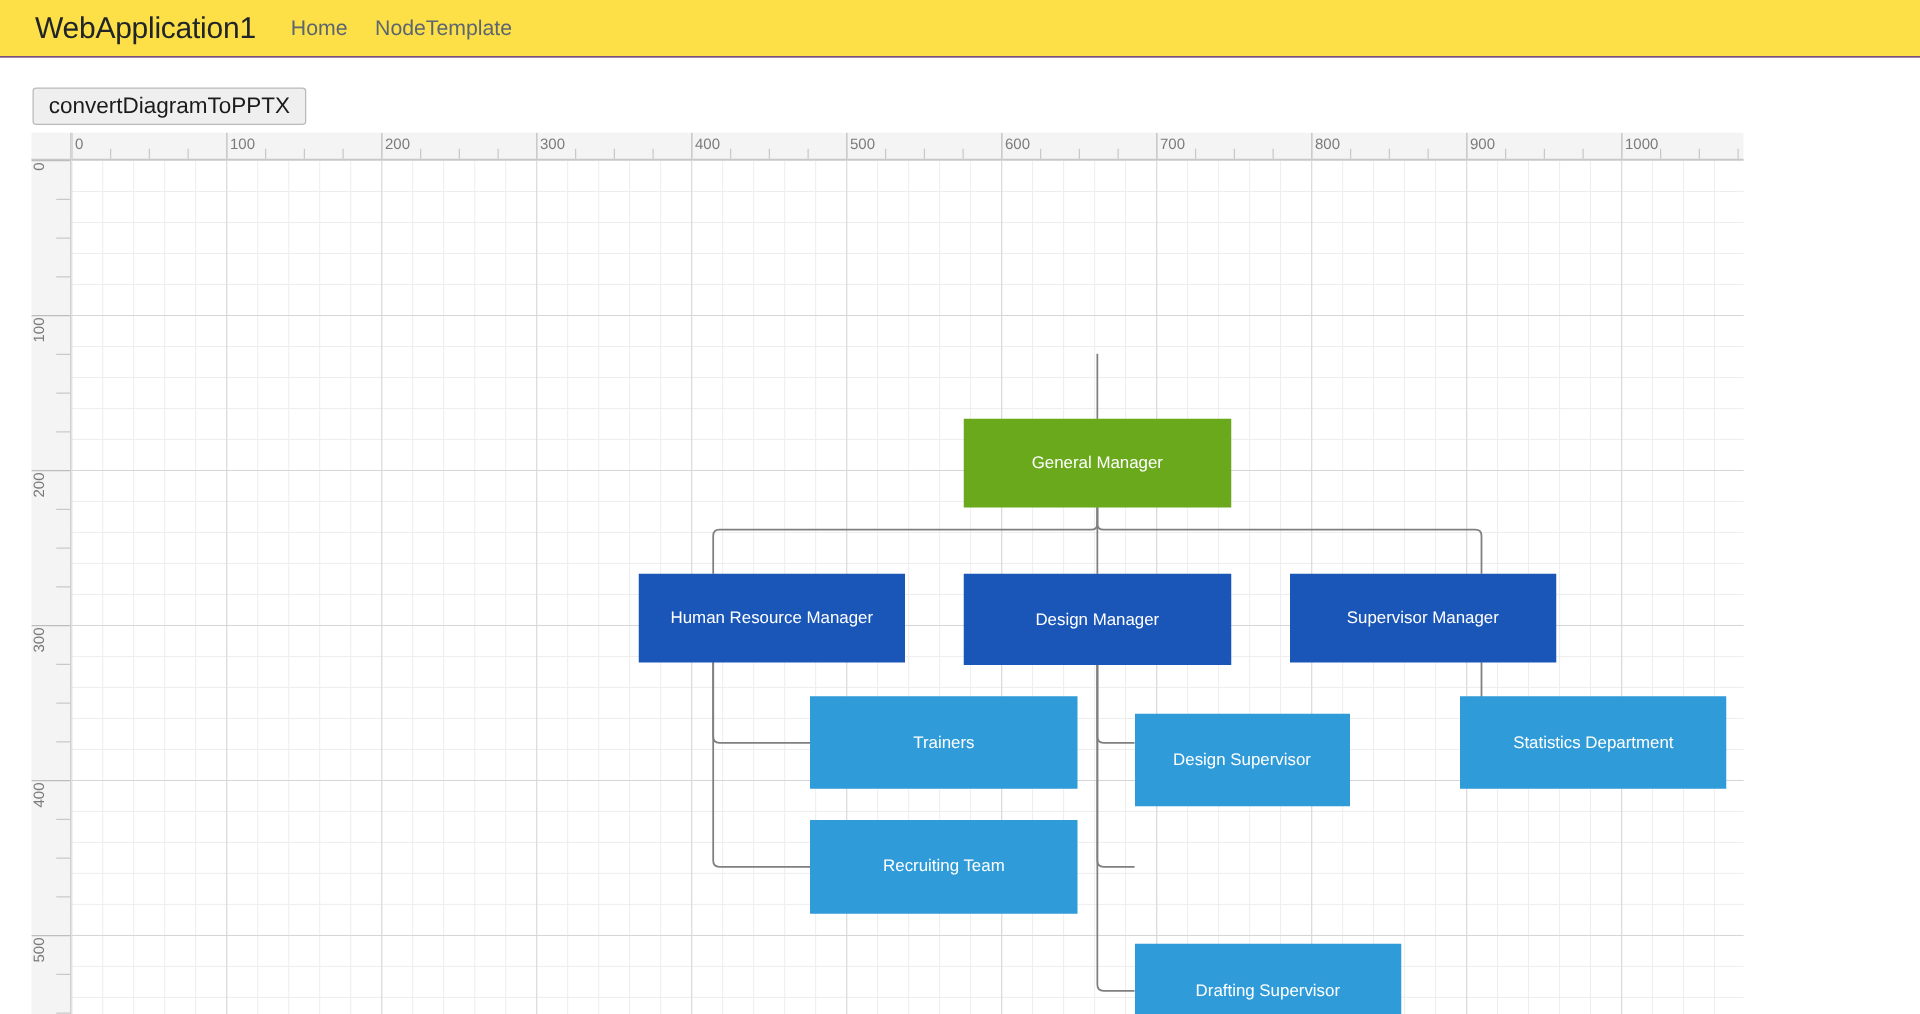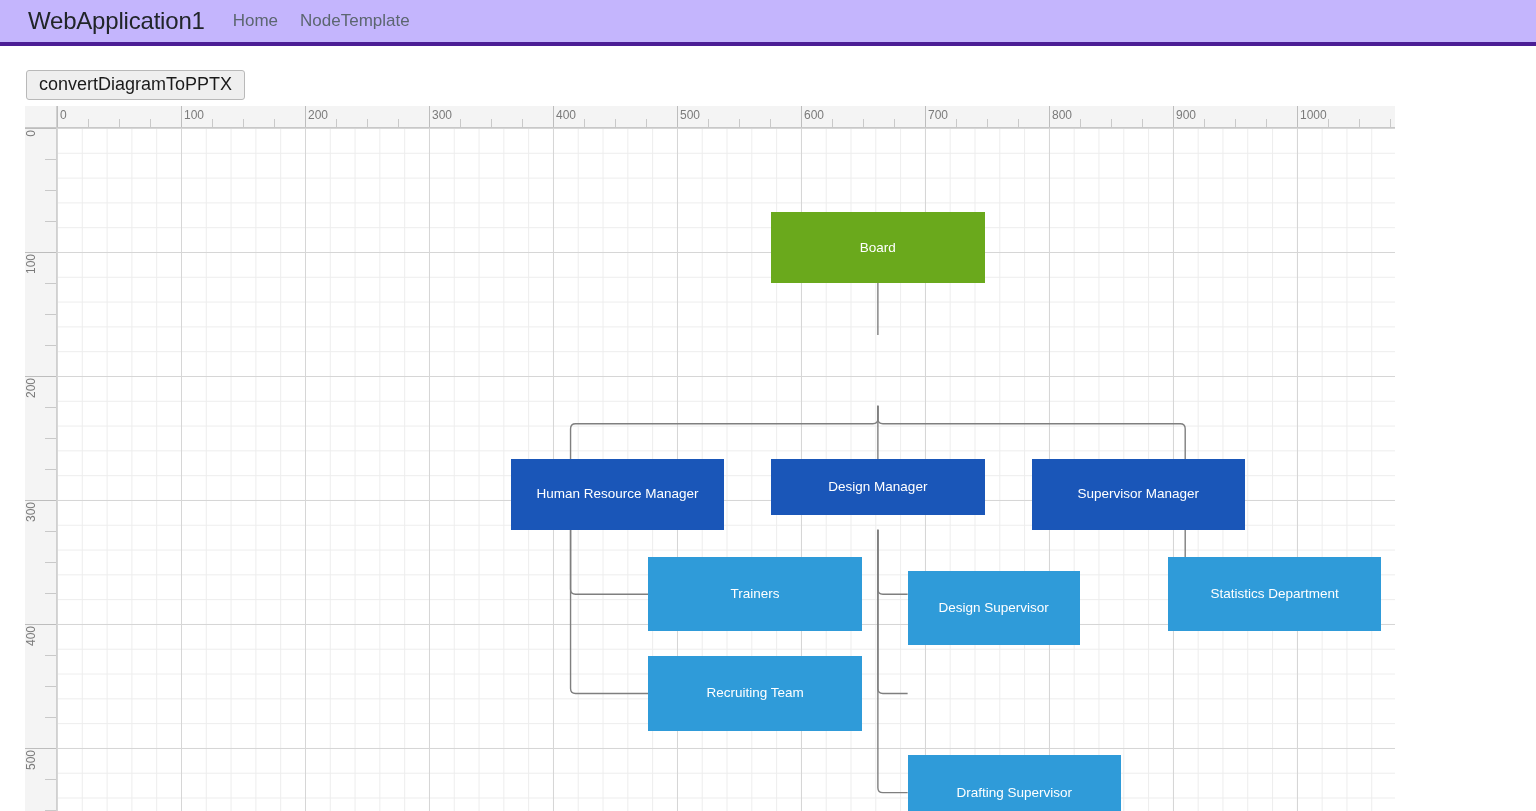--- a/index.html
+++ b/index.html
@@ -9,22 +9,22 @@
     width: 1536px; height: 811px;
     overflow: hidden;
     background: #ffffff;
     font-family: "Liberation Sans", sans-serif;
   }
 
   
   #navbar {
     position: absolute; left: 0; top: 0;
     width: 1536px; height: 46px;
-    background: #c4b5fd;
-    border-bottom: 4px solid #4c1d95;
+    background: #fde047;
+    border-bottom: 1px solid #4c1d95;
     display: flex; align-items: center;
   }
   #brand {
     margin-left: 28px;
     font-size: 24px;
     color: #212529;
     font-weight: 400;
     letter-spacing: -0.2px;
     white-space: nowrap;
   }
@@ -284,27 +284,27 @@
         <path d="M 820.88 277.76 L 820.88 290.76 Q 820.88 295.76 815.88 295.76 L 518.5584 295.76 Q 513.5584 295.76 513.5584 300.76 L 513.5584 331.08" fill="none" stroke="#7f7f7f" stroke-width="1.4"></path>
         <path d="M 820.88 277.76 L 820.88 290.76 Q 820.88 295.76 825.88 295.76 L 1123.2015999999999 295.76 Q 1128.2015999999999 295.76 1128.2015999999999 300.76 L 1128.2015999999999 331.08" fill="none" stroke="#7f7f7f" stroke-width="1.4"></path>
         <path d="M 513.5584 401.76 L 513.5584 461.24 Q 513.5584 466.24 518.5584 466.24 L 591.48 466.24" fill="none" stroke="#7f7f7f" stroke-width="1.4"></path>
         <path d="M 513.5584 401.76 L 513.5584 560.44 Q 513.5584 565.44 518.5584 565.44 L 591.48 565.44" fill="none" stroke="#7f7f7f" stroke-width="1.4"></path>
         <path d="M 820.88 401.76 L 820.88 461.24 Q 820.88 466.24 825.88 466.24 L 850.64 466.24" fill="none" stroke="#7f7f7f" stroke-width="1.4"></path>
         <path d="M 820.88 401.76 L 820.88 560.44 Q 820.88 565.44 825.88 565.44 L 850.64 565.44" fill="none" stroke="#7f7f7f" stroke-width="1.4"></path>
         <path d="M 820.88 401.76 L 820.88 659.64 Q 820.88 664.64 825.88 664.64 L 850.64 664.64" fill="none" stroke="#7f7f7f" stroke-width="1.4"></path>
         <path d="M 1128.2015999999999 401.76 L 1128.2015999999999 461.24 Q 1128.2015999999999 466.24 1123.2015999999999 466.24 L 1111.04 466.24" fill="none" stroke="#7f7f7f" stroke-width="1.4"></path>
       </svg>
 
-  <div class="node" style="left: 714.24px; top: 84.32px; width: 213.28px; height: 70.68px; background: rgb(106, 169, 28);">
-        <span>Board</span>
+      <div class="node" style="left: 714.24px; top: 207.08px; width: 213.28px; height: 70.68px; background: rgb(106, 169, 28);">
+        <span>General Manager</span>
       </div>
       <div class="node" style="left: 453.84px; top: 331.08px; width: 213.28px; height: 70.68px; background: rgb(26, 86, 184);">
         <span>Human Resource Manager</span>
       </div>
-      <div class="node" style="left: 714.24px; top: 331.08px; width: 213.28px; height: 56px; background: rgb(26, 86, 184);">
+      <div class="node" style="left: 714.24px; top: 331.08px; width: 213.28px; height: 73px; background: rgb(26, 86, 184);">
         <span>Design Manager</span>
       </div>
       <div class="node" style="left: 974.64px; top: 331.08px; width: 213.28px; height: 70.68px; background: rgb(26, 86, 184);">
         <span>Supervisor Manager</span>
       </div>
       <div class="node" style="left: 591.48px; top: 429.04px; width: 213.28px; height: 74.4px; background: rgb(47, 155, 217);">
         <span>Trainers</span>
       </div>
       <div class="node" style="left: 591.48px; top: 528.24px; width: 213.28px; height: 74.4px; background: rgb(47, 155, 217); text-align: center;">
         <span>Recruiting Team</span>

